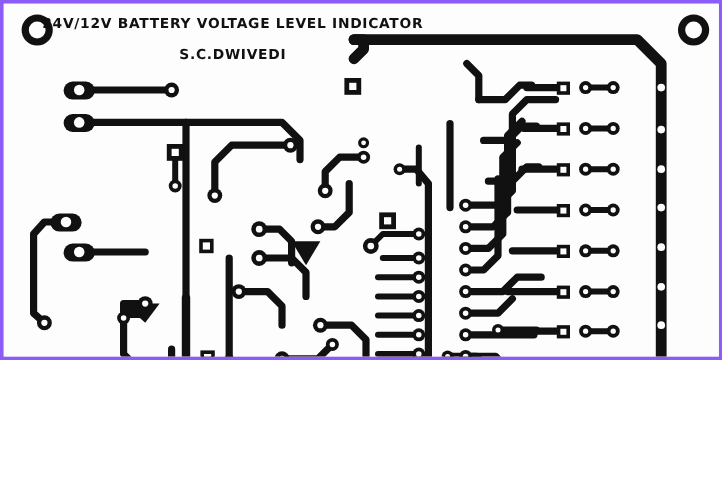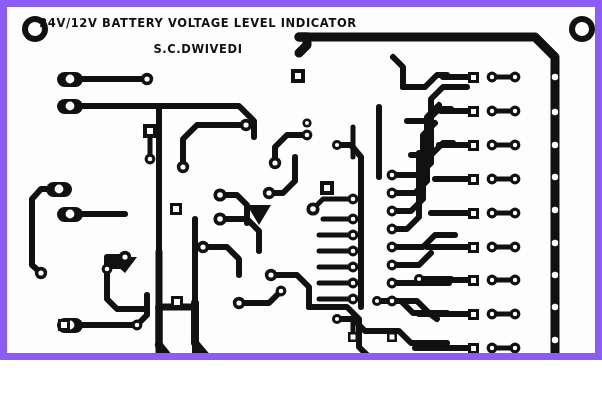--- a/index.html
+++ b/index.html
@@ -3,24 +3,24 @@
 <meta charset="utf-8">
 <style>
   html, body {
     margin: 0;
     padding: 0;
     background: #ffffff;
   }
   #pcb-root {
     position: relative;
     width: 602px;
-    height: 360px;
+    height: 300px;
     background: #fdfdfd;
     box-sizing: border-box;
-    border: 7px solid #8b5cf6;
+    border: 3px solid #8b5cf6;
     overflow: hidden;
     font-family: "DejaVu Sans", sans-serif;
   }
   #pcb-svg {
     position: absolute;
     left: 0;
     top: 0;
     width: 602px;
     height: 420px;
     display: block;

